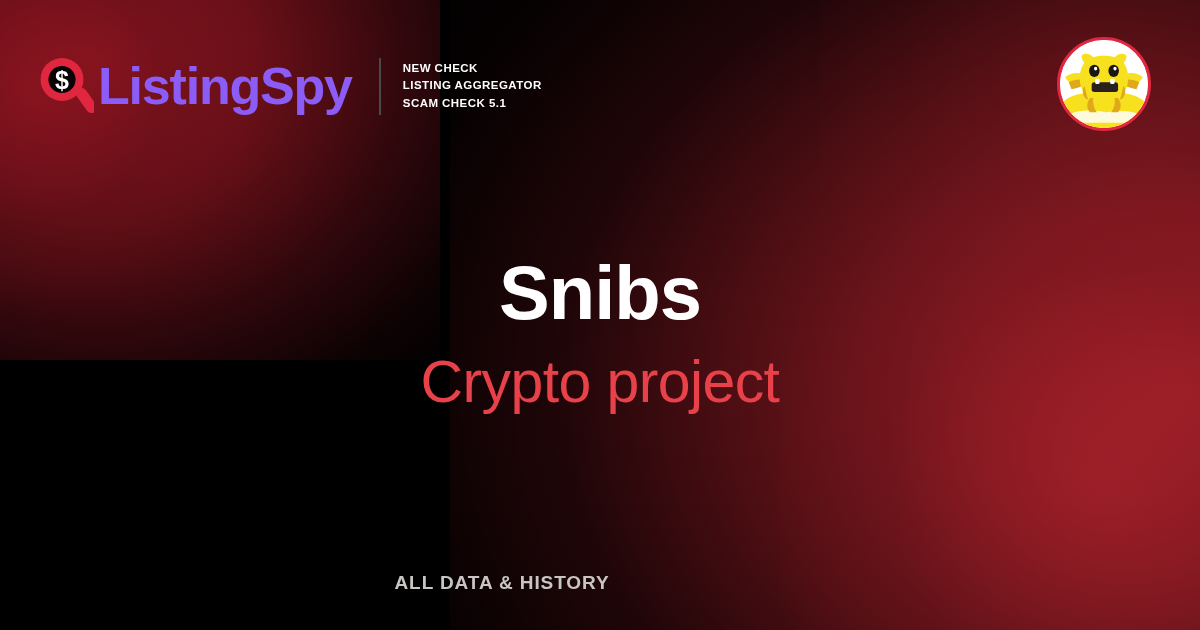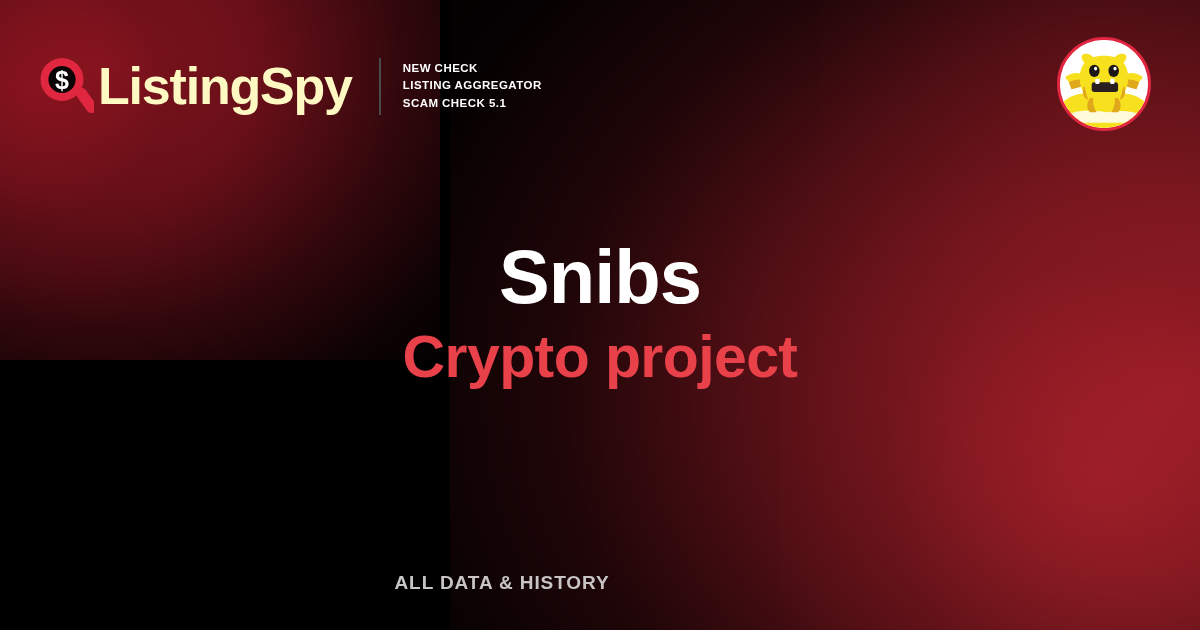--- a/index.html
+++ b/index.html
@@ -151,25 +151,25 @@
     top: 236px;
     width: 1200px;
     text-align: center;
   }
   .token-name {
     color: #ffffff;
     font-size: 76px;
     font-weight: bold;
     line-height: 1.08;
     letter-spacing: -1px;
-    margin: 0;
+    margin: 16px;
   }
   .token-kind {
     font-size: 59px;
-    font-weight: bold;
+    font-weight: normal;
     line-height: 1.1;
     letter-spacing: -0.6px;
     margin: 7px 0 16px 0;
   }
 
   
   .footer {
     position: absolute;
     left: 0;
     top: 572px;
@@ -200,21 +200,21 @@
 
       <span class="brand-mark">
         <svg viewBox="0 0 58 62" xmlns="http://www.w3.org/2000/svg">
           <path d="M45.5 38.5 L55.5 52.5" stroke="#e0273f" stroke-width="11" stroke-linecap="round" fill="none"></path>
           <circle cx="26" cy="24.5" r="21.5" fill="#e0273f"></circle>
           <circle cx="26" cy="24.5" r="13.6" fill="#0a0305"></circle>
           <text x="26" y="34.2" text-anchor="middle" font-family="'Liberation Sans', sans-serif" font-size="25" font-weight="bold" fill="#ffffff">$</text>
         </svg>
       </span>
 
-      <span class="brand-word" style="color:#fef9c3">ListingSpy</span>
+      <span class="brand-word" style="color:#8b5cf6">ListingSpy</span>
 
       <span class="brand-divider"></span>
 
       <span class="brand-tagline">
         <span>NEW CHECK</span><br>
         <span>LISTING AGGREGATOR</span><br>
         <span>SCAM CHECK 5.1</span>
       </span>
     </div>
 

